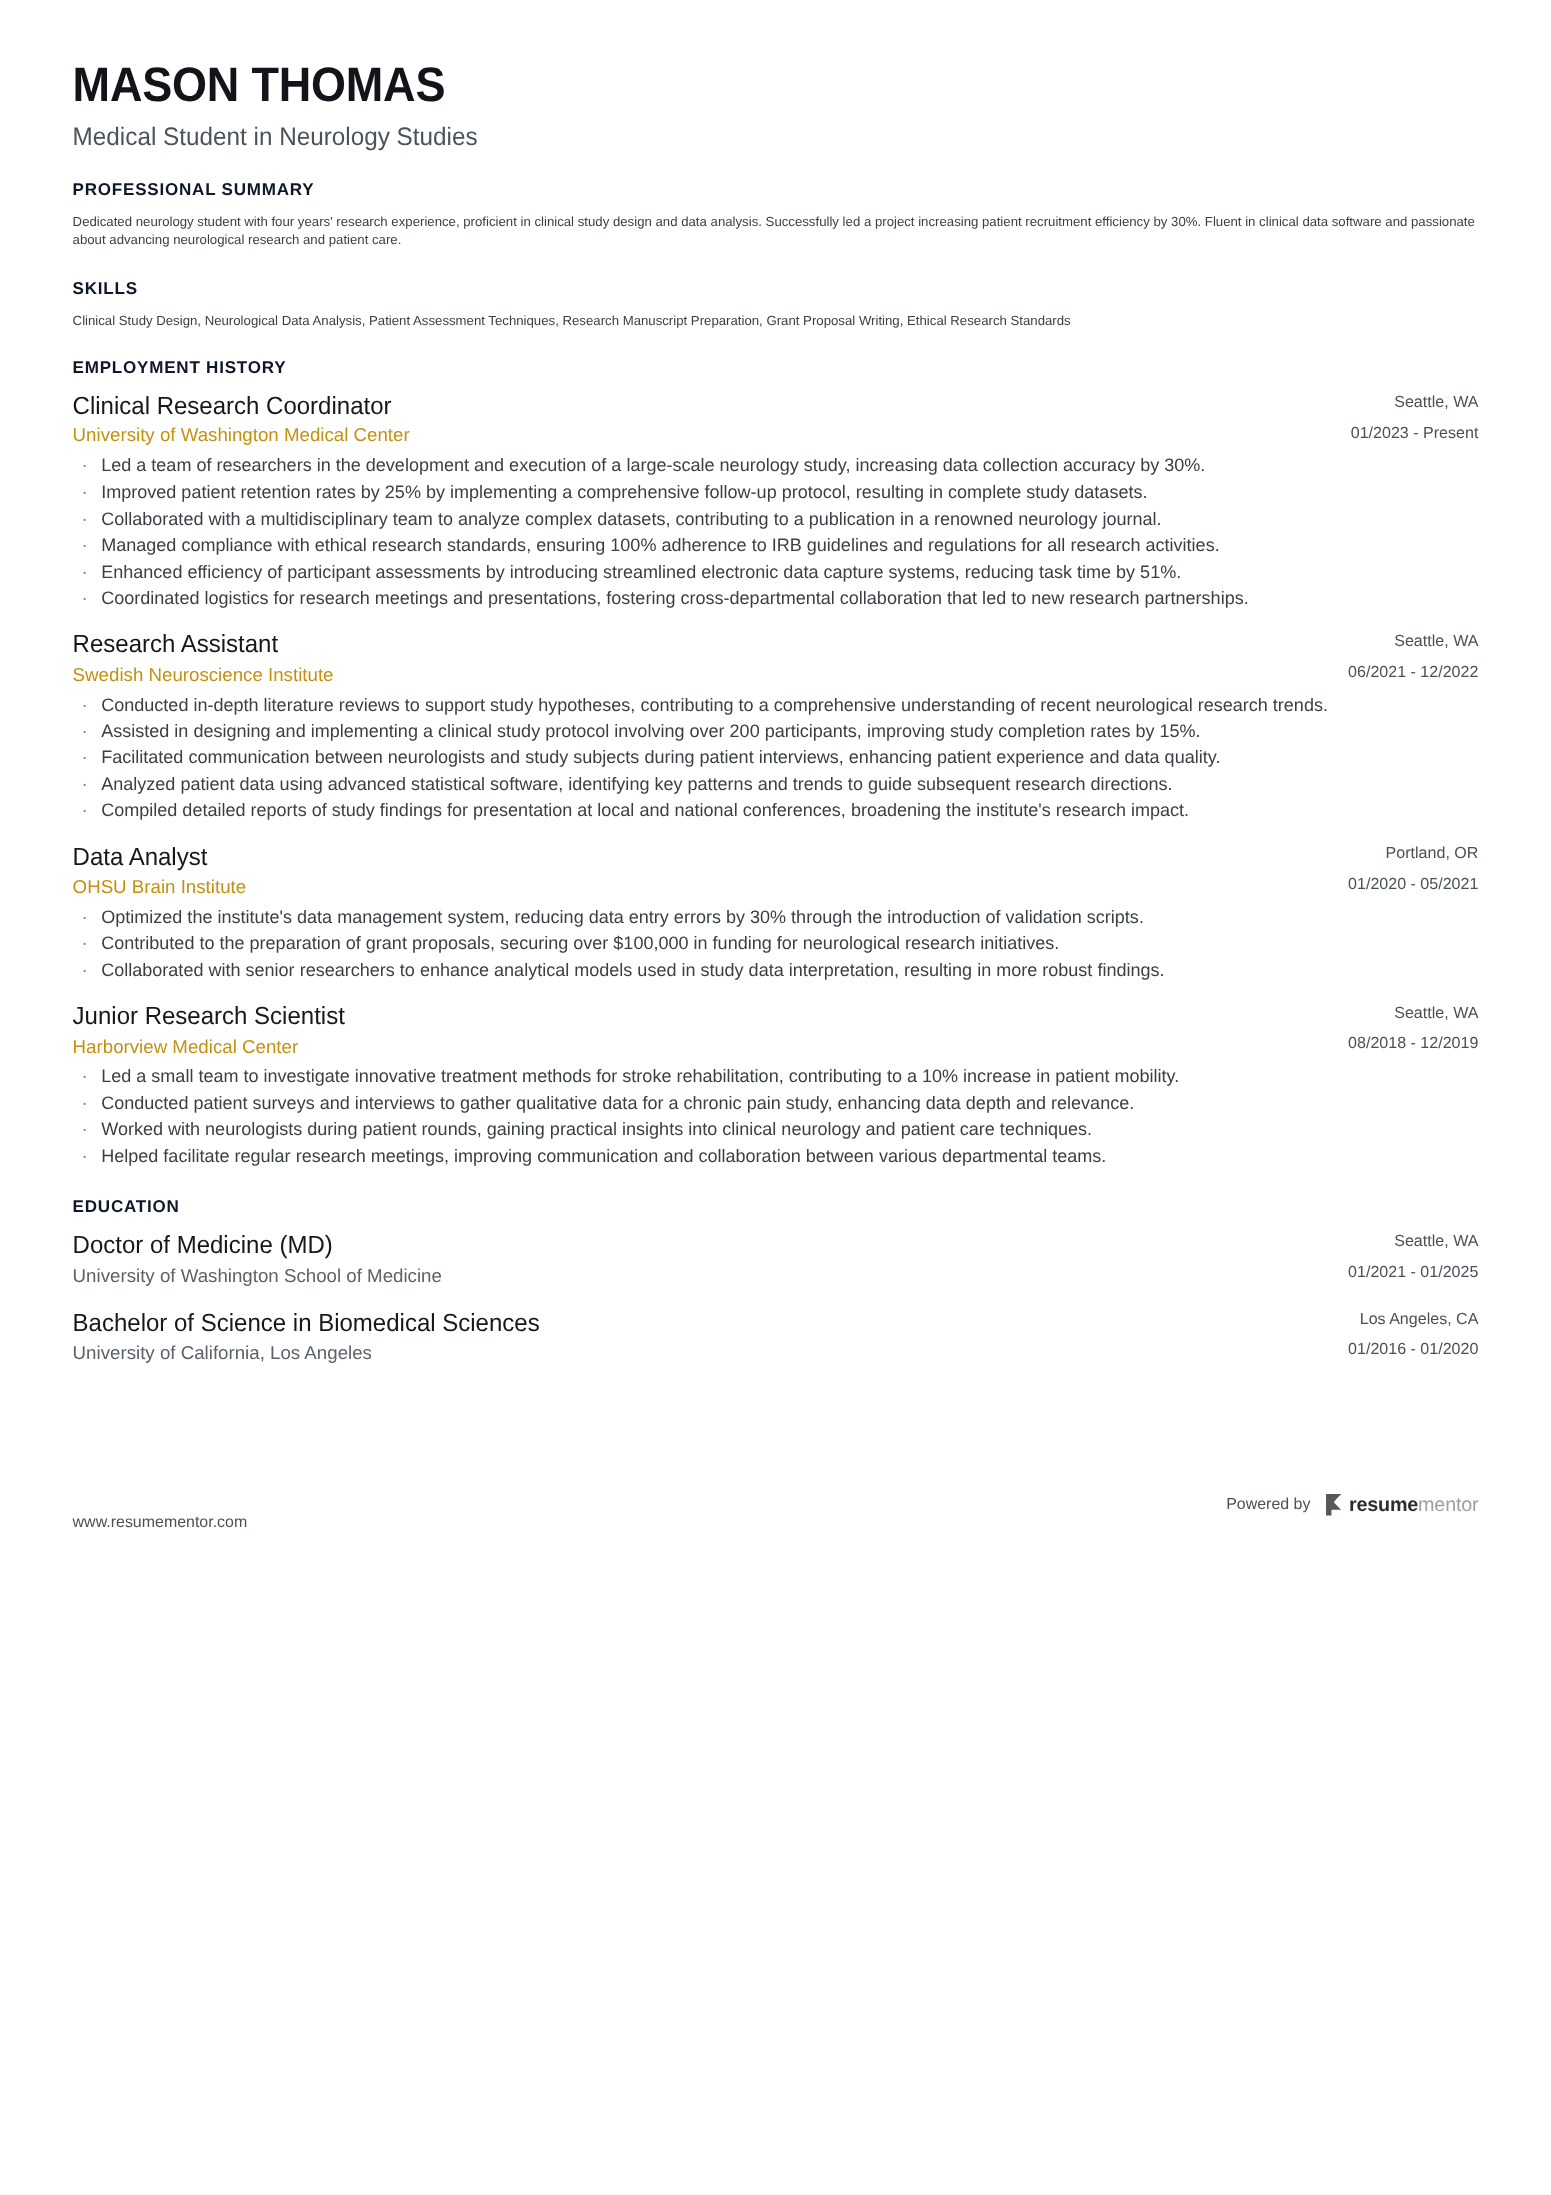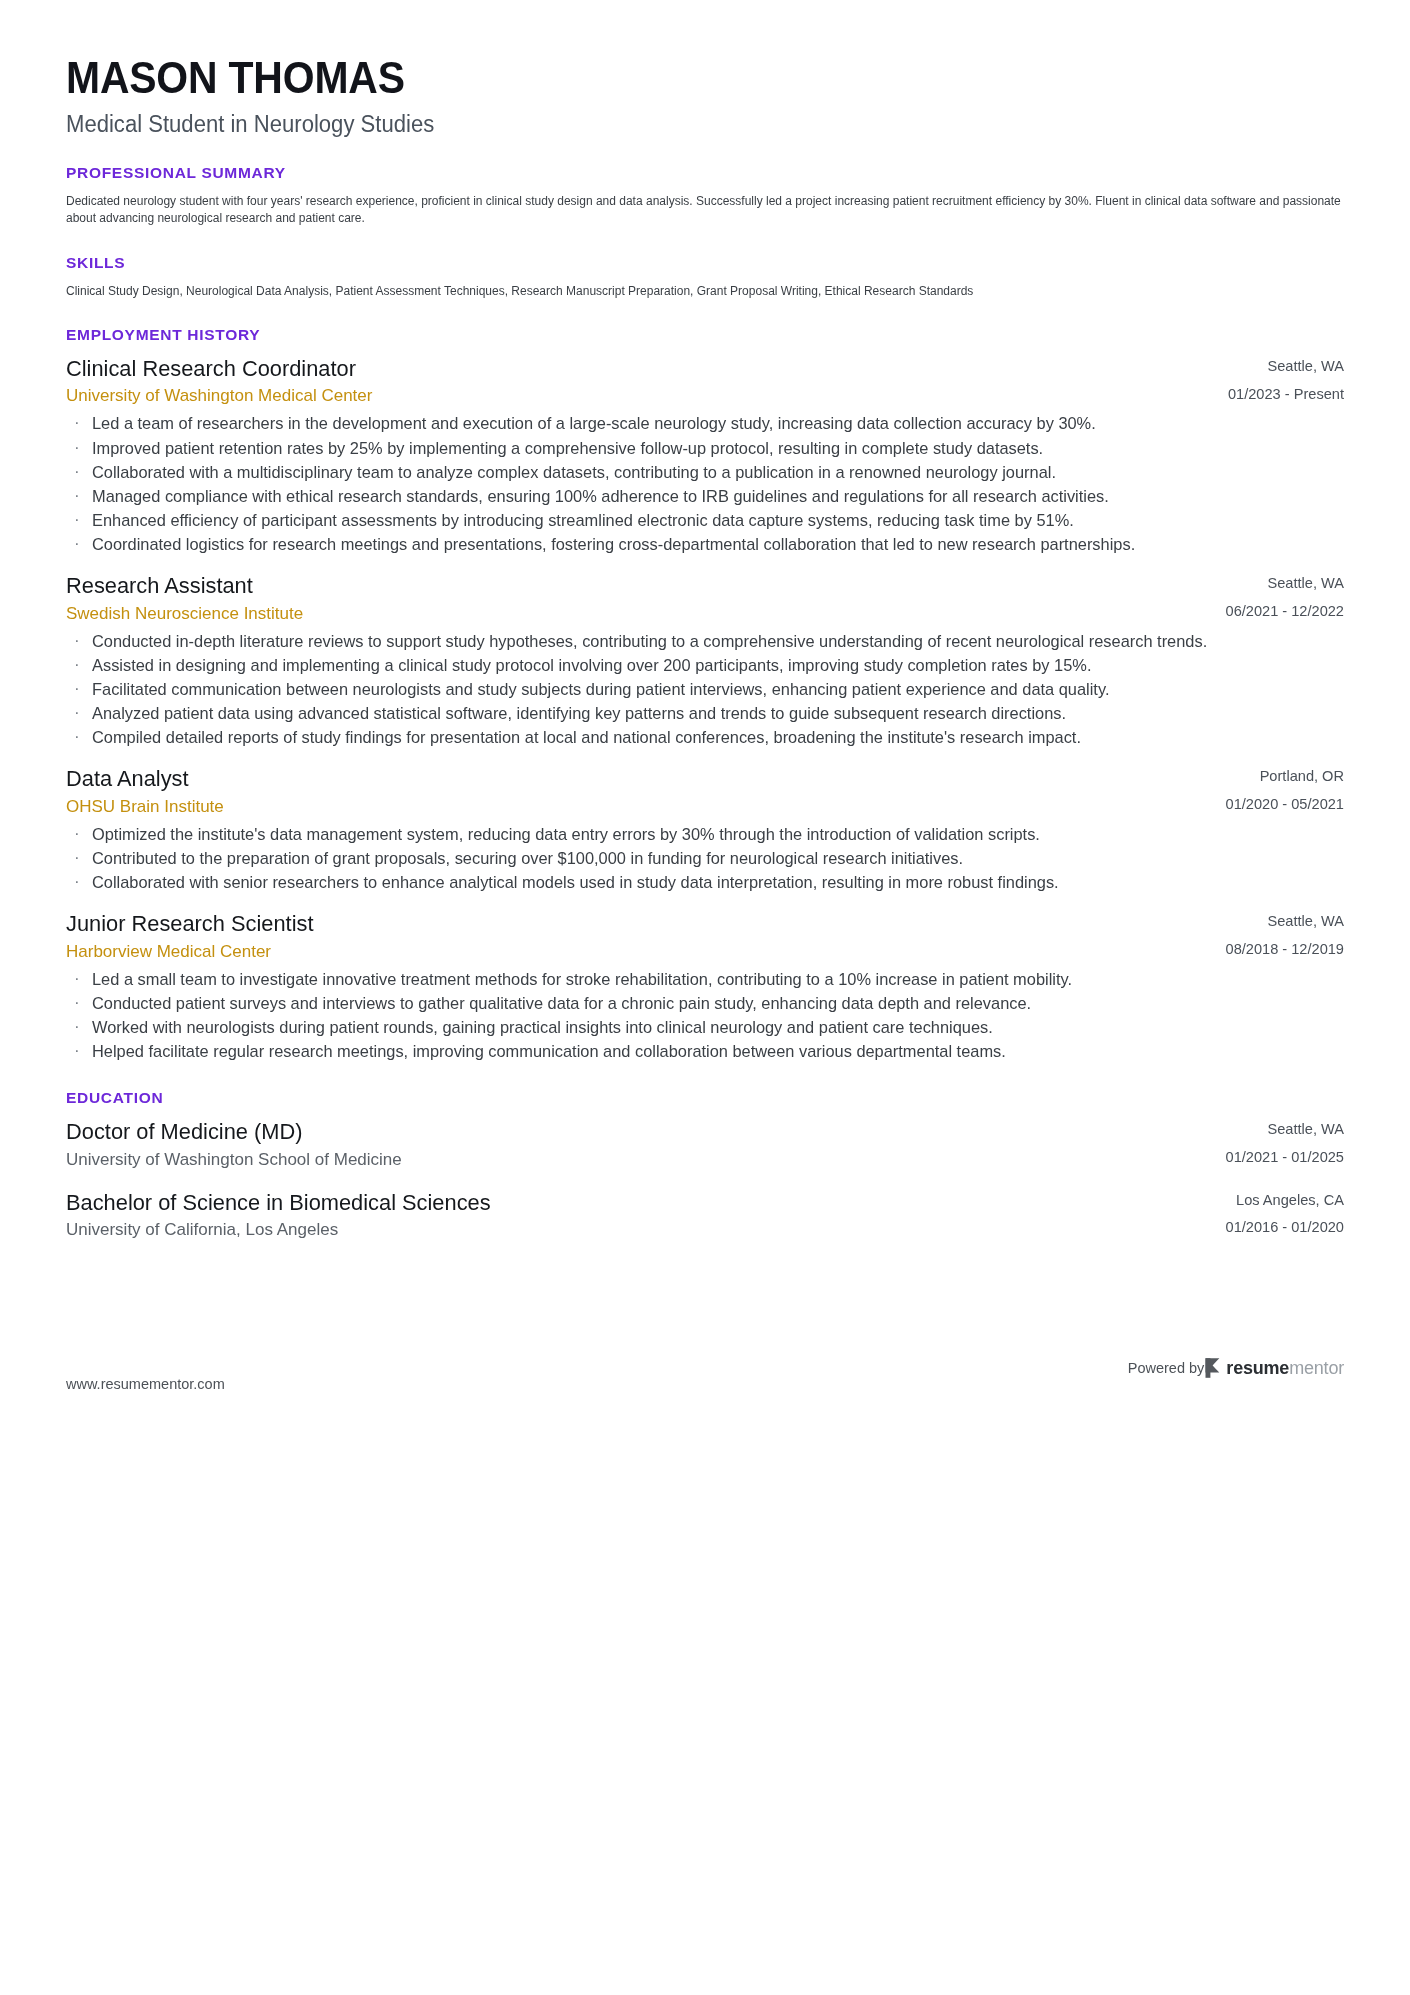--- a/index.html
+++ b/index.html
@@ -57,21 +57,21 @@
   }
   .contact-item { white-space: nowrap; }
   .contact-sep { display: inline-block; width: 17px; }
 
   
   .section { margin-top: 26px; }
   .section-title {
     font-size: 15.5px;
     font-weight: 700;
     letter-spacing: 0.7px;
-    color: #6d28d9;
+    color: #0f172a;
     text-transform: uppercase;
     margin-bottom: 11px;
   }
 
   .body-text {
     font-size: 12px;
     line-height: 1.44;
     color: #3a3f45;
   }
 
@@ -150,20 +150,21 @@
     align-items: center;
   }
   .footer-url {
     font-size: 14.5px;
     color: #4c5157;
     margin-top: 32px;
   }
   .footer-brand {
     display: flex;
     align-items: center;
+    gap: 13px;
   }
   .powered-by {
     font-size: 14.5px;
     color: #4c5157;
   }
   .logo {
     display: flex;
     align-items: center;
     gap: 5px;
   }

